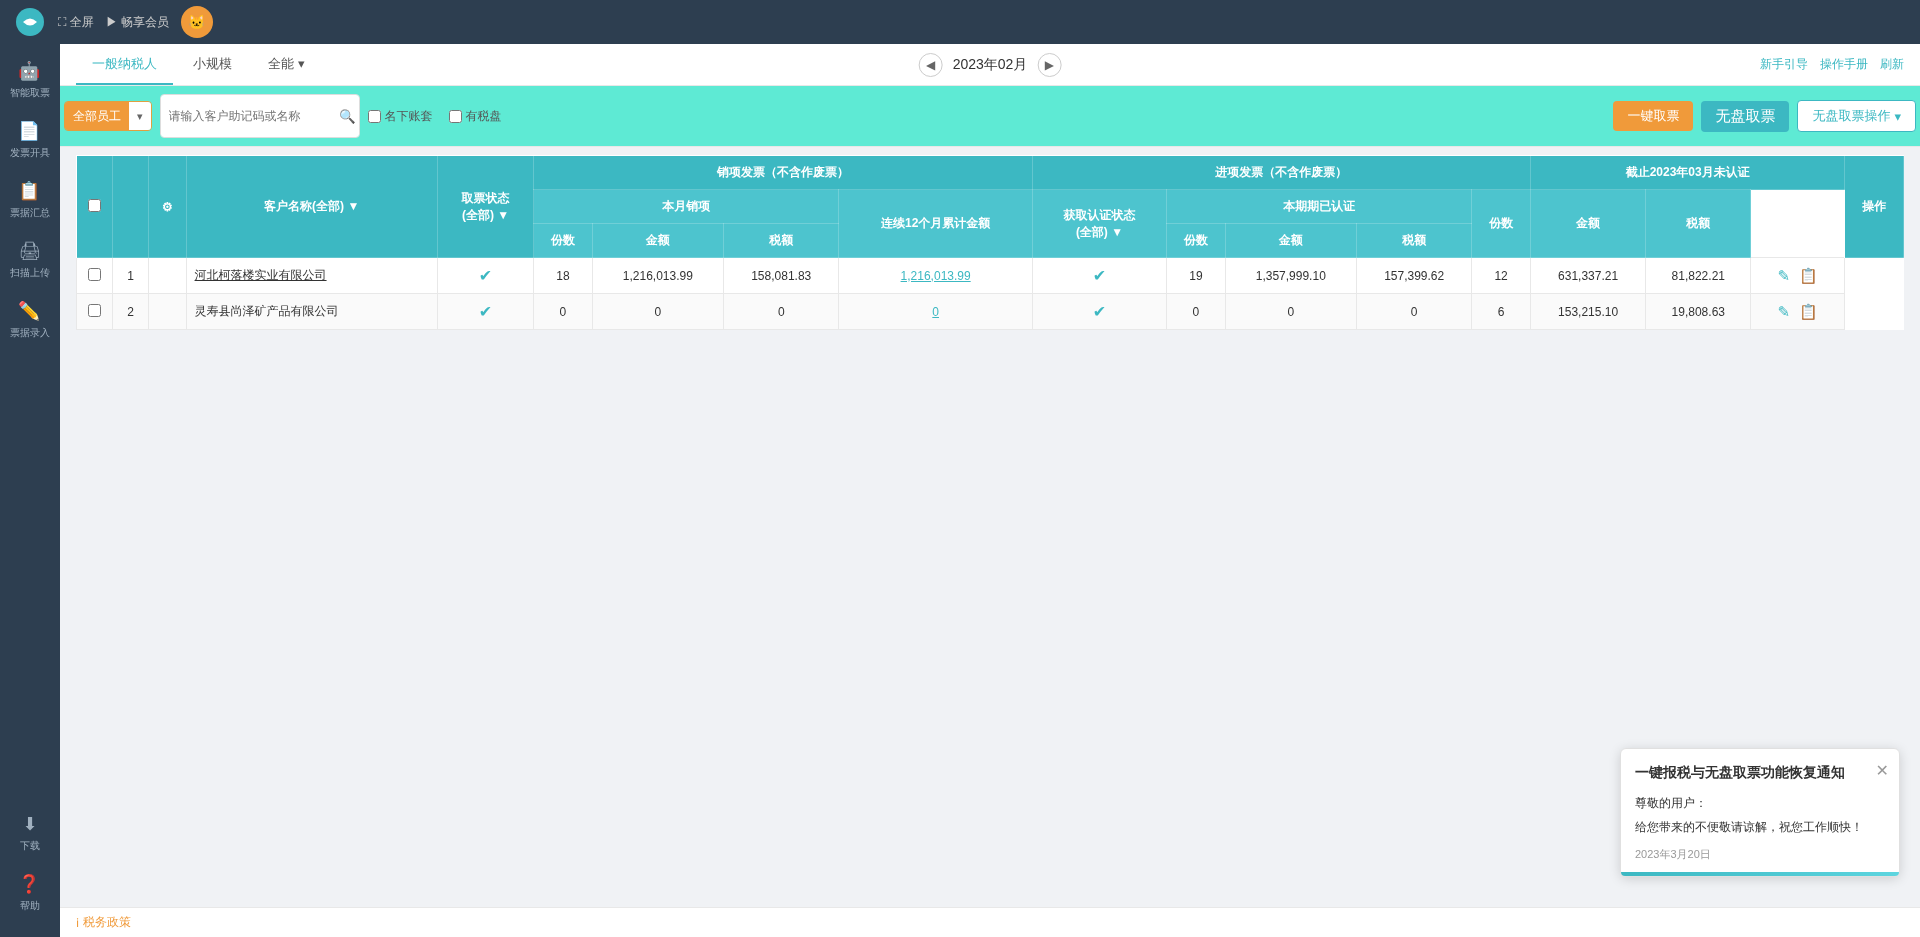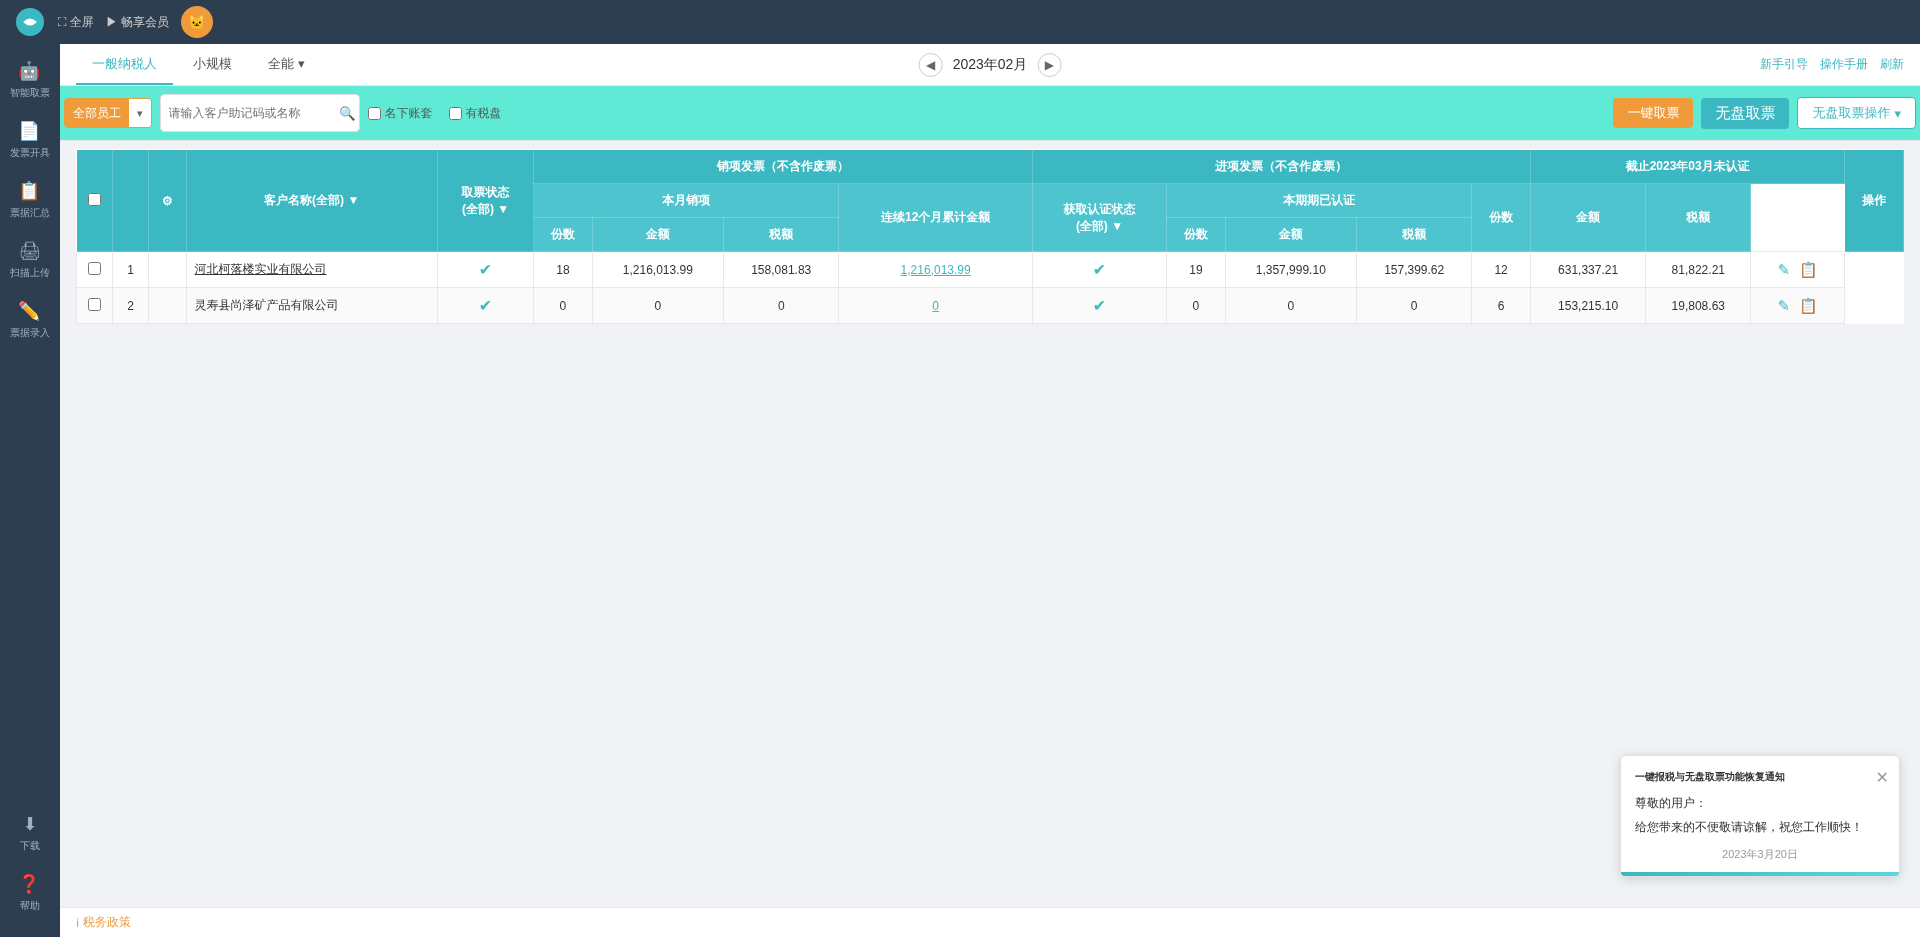--- a/index.html
+++ b/index.html
@@ -176,21 +176,21 @@
       display: flex; align-items: center;
       cursor: pointer;
       font-size: 11px;
       color: #666;
     }
     .search-box {
       display: flex;
       align-items: center;
       border: 1px solid #ddd;
       border-radius: 4px;
-      height: 38px;
+      height: 44px;
       overflow: hidden;
       width: 200px;
     }
     .search-box input {
       border: none; outline: none;
       padding: 0 8px;
       font-size: 12px;
       flex: 1;
       height: 100%;
     }
@@ -305,35 +305,34 @@
       border: 1px solid #e0e0e0;
       border-radius: 6px;
       box-shadow: 0 2px 12px rgba(0,0,0,0.15);
       padding: 12px 14px;
       font-size: 12px;
       color: #333;
       line-height: 1.7;
     }
     .notification-popup .notif-title {
       font-weight: bold;
-      font-size: 10px;
+      font-size: 14px;
       margin-bottom: 8px;
       color: #333;
     }
     .notification-popup .close-btn {
       position: absolute;
       right: 10px; top: 8px;
       cursor: pointer;
       color: #999; font-size: 16px;
     }
     .notification-popup .notif-date {
       margin-top: 8px;
       color: #999;
       font-size: 11px;
-      text-align: center;
     }
     .notification-popup .bottom-bar {
       position: absolute;
       bottom: 0; left: 0; right: 0;
       height: 4px;
       background: linear-gradient(to right, #3cb8c2, #5dd5df);
       border-radius: 0 0 6px 6px;
     }
 
     

